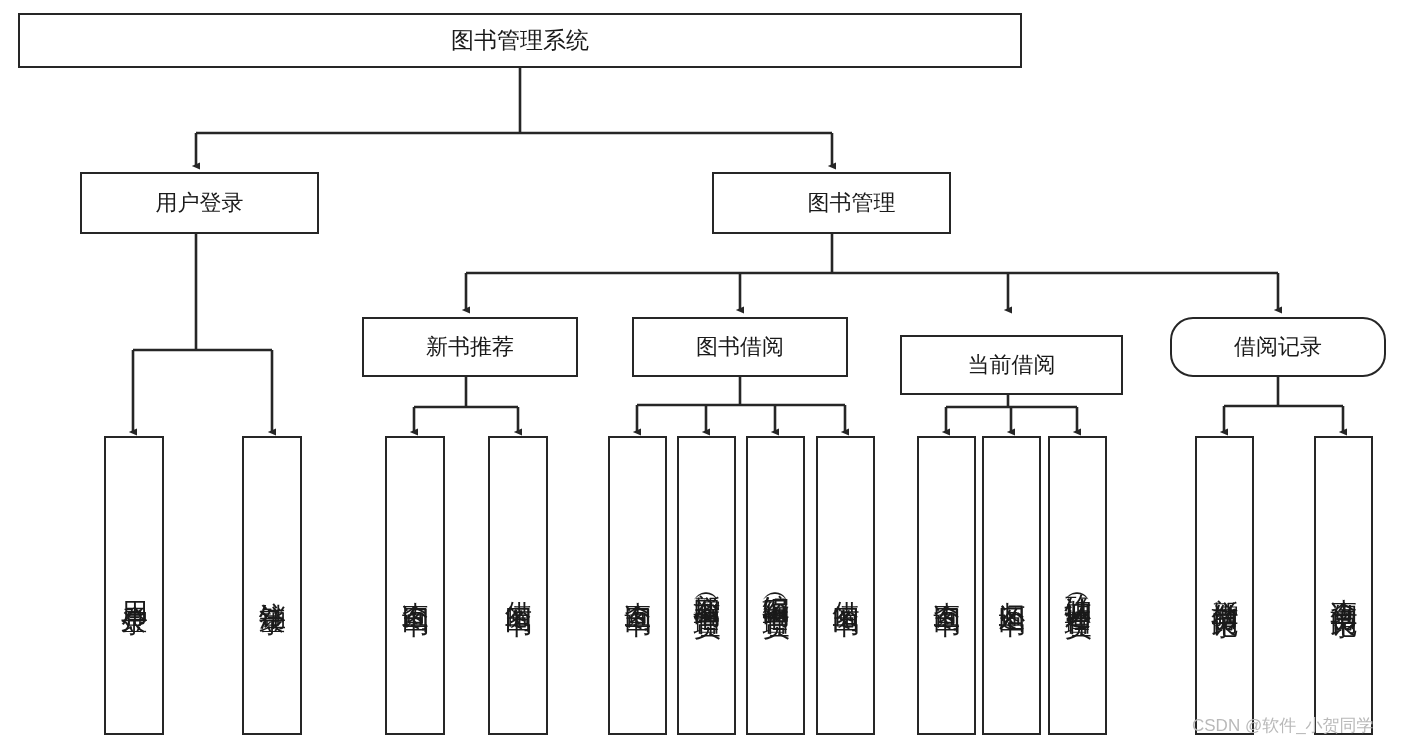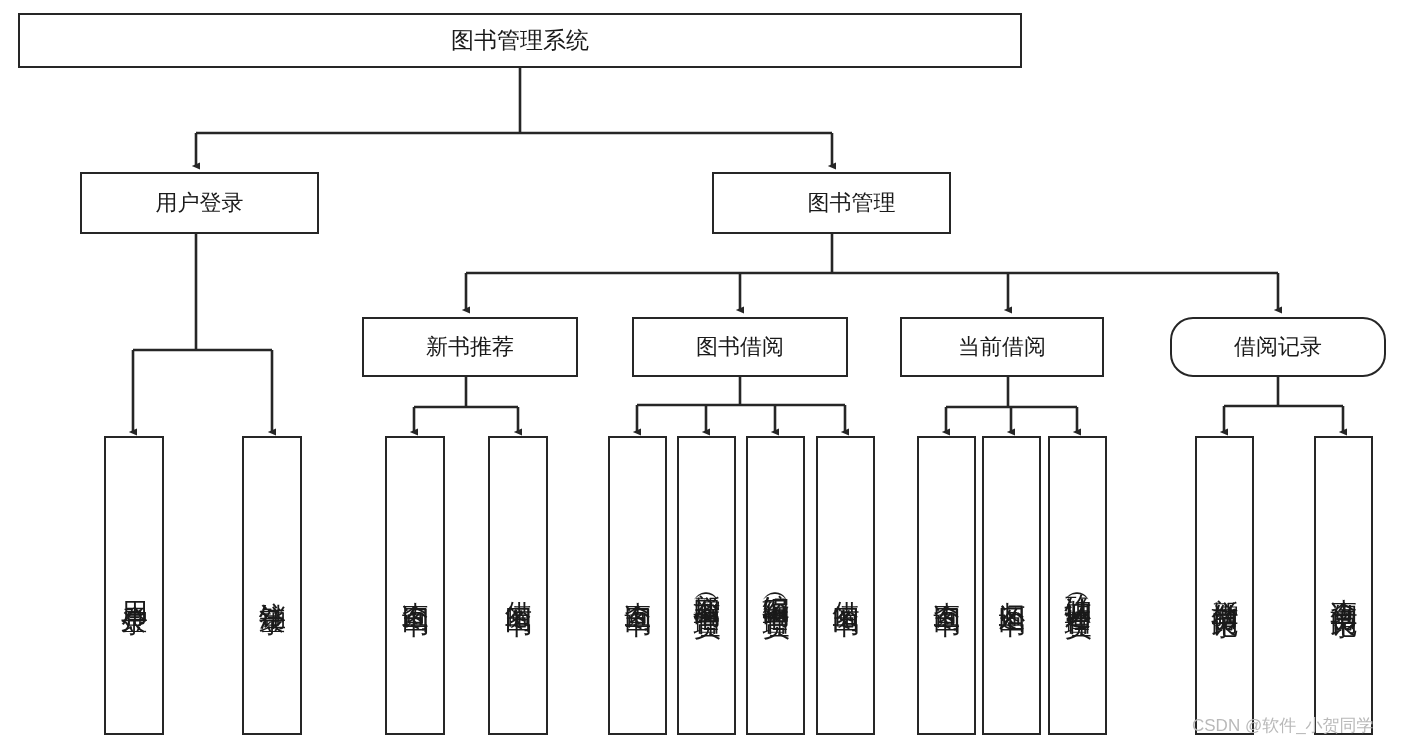--- a/index.html
+++ b/index.html
@@ -138,21 +138,21 @@
   </div>
 
   <div class="node-box level-2" style="left:362px; top:317px; width:216px; height:60px;">
     <span class="node-label">新书推荐</span>
   </div>
 
   <div class="node-box level-2" style="left:632px; top:317px; width:216px; height:60px;">
     <span class="node-label">图书借阅</span>
   </div>
 
-  <div class="node-box level-2" style="left:900px; top:317px; width:204px; height:60px;">
+  <div class="node-box level-2" style="left:900px; top:335px; width:223px; height:60px;">
     <span class="node-label">当前借阅</span>
   </div>
 
   <div class="node-box level-2" style="left:1170px; top:317px; width:216px; height:60px;border-radius:23px;">
     <span class="node-label">借阅记录</span>
   </div>
 
   <div class="node-box leaf" style="left:104px; top:436px; width:60px; height:299px;">
     <span class="node-label">用户登录</span>
   </div>

